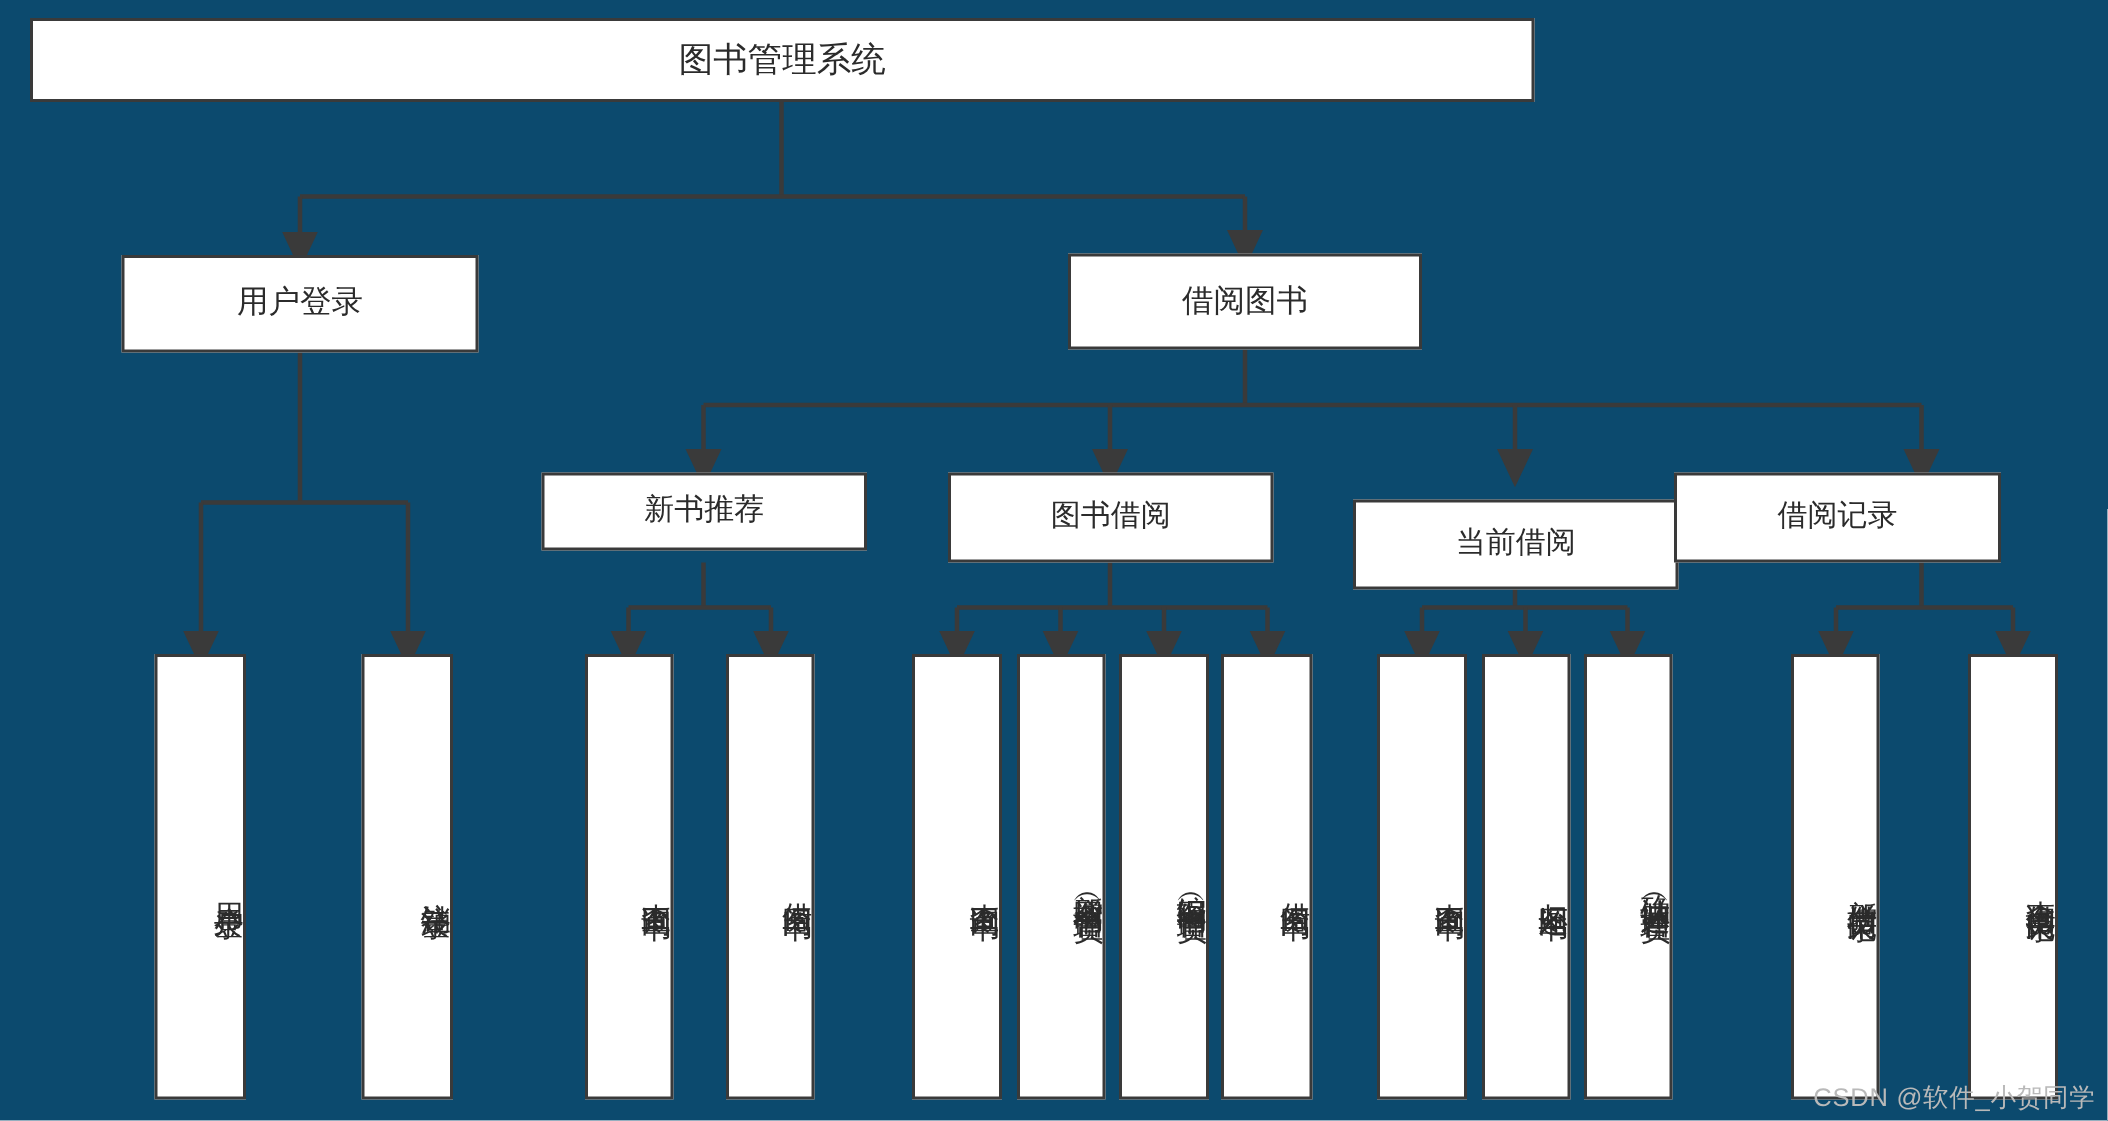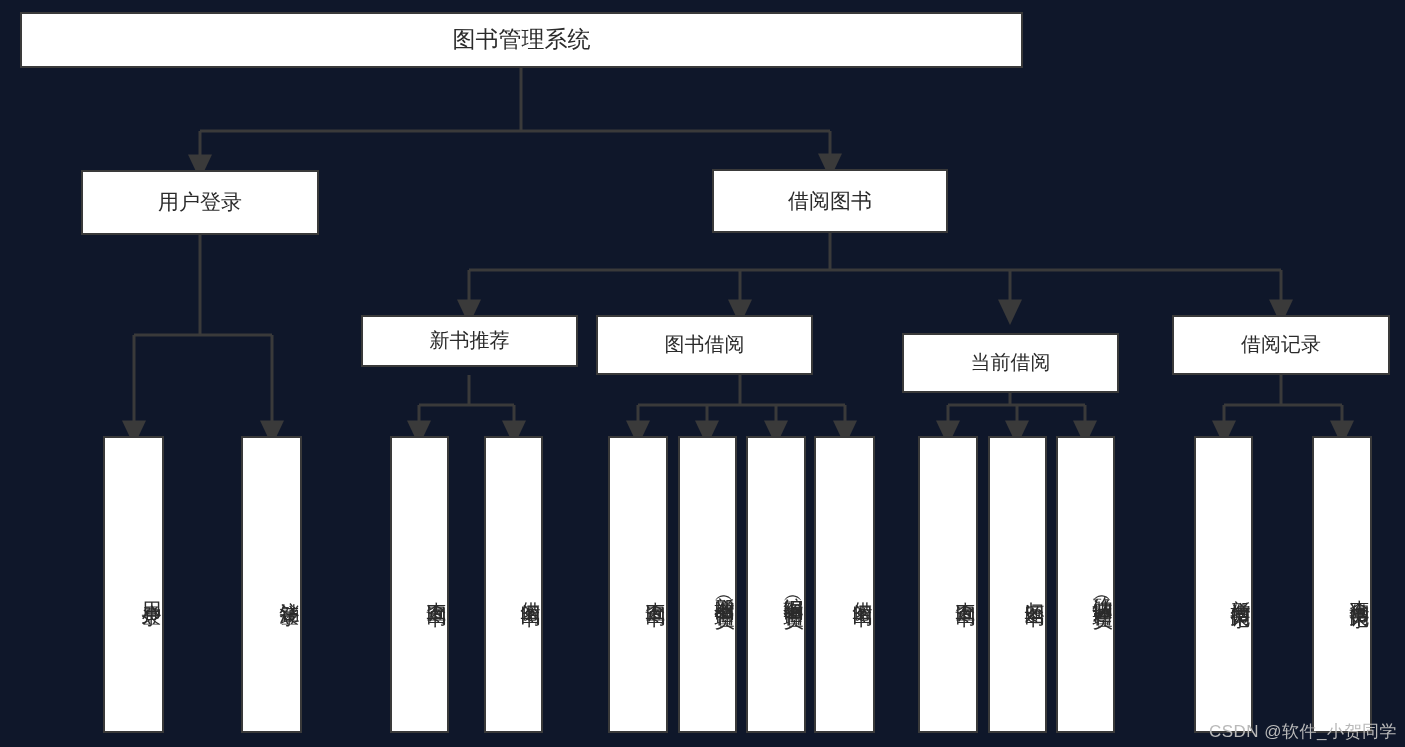--- a/index.html
+++ b/index.html
@@ -1,18 +1,18 @@
 <!DOCTYPE html>
 <html><head>
 <meta charset="utf-8">
 <title>图书管理系统 功能结构图</title>
 <style>
   html,body{margin:0;padding:0;background:#ffffff;}
   body{font-family:"Liberation Sans","DejaVu Sans",sans-serif;}
-  #stage{position:relative;width:1405px;height:747px;background:#0f172a;overflow:hidden;}
+  #stage{position:relative;width:1405px;height:747px;background:#0c4a6e;overflow:hidden;}
   #wires{position:absolute;left:0;top:0;width:1405px;height:747px;pointer-events:none;}
   .node{
     position:absolute;
     box-sizing:border-box;
     background:#ffffff;
     border:2px solid #3a3a3a;
     display:flex;
     align-items:center;
     justify-content:center;
     color:#2b2b2b;
@@ -103,25 +103,25 @@
   </svg>
 
   <div class="node root" id="node-root" style="left: 20px; top: 12px; width: 1003px; height: 56px;">图书管理系统</div>
 
   <div class="node lvl2" id="node-l2-0" style="left: 81px; top: 170px; width: 238px; height: 65px;">用户登录</div>
 
   <div class="node lvl2" id="node-l2-1" style="left: 712px; top: 169px; width: 236px; height: 64px;">借阅图书</div>
 
   <div class="node lvl3" id="node-l3-0" style="left: 361px; top: 315px; width: 217px; height: 52px;">新书推荐</div>
 
-  <div class="node lvl3" id="node-l3-1" style="left: 596px; top: 315px; width: 217px; height: 60px;">图书借阅</div>
+  <div class="node lvl3" id="node-l3-1" style="left: 632px; top: 315px; width: 217px; height: 60px;">图书借阅</div>
 
   <div class="node lvl3" id="node-l3-2" style="left: 902px; top: 333px; width: 217px; height: 60px;">当前借阅</div>
 
-  <div class="node lvl3" id="node-l3-3" style="left: 1172px; top: 315px; width: 218px; height: 60px; text-align: right;">借阅记录</div>
+  <div class="node lvl3" id="node-l3-3" style="left: 1116px; top: 315px; width: 218px; height: 60px; text-align: right;">借阅记录</div>
 
   <div class="node leaf" id="node-leaf-0" style="left: 103px; top: 436px; width: 61px; height: 297px;">
     <span class="vtext">用户登录</span>
   </div>
   <div class="node leaf" id="node-leaf-1" style="left: 241px; top: 436px; width: 61px; height: 297px;">
     <span class="vtext">注销登录</span>
   </div>
   <div class="node leaf" id="node-leaf-2" style="left: 390px; top: 436px; width: 59px; height: 297px;">
     <span class="vtext">查询图书</span>
   </div>

